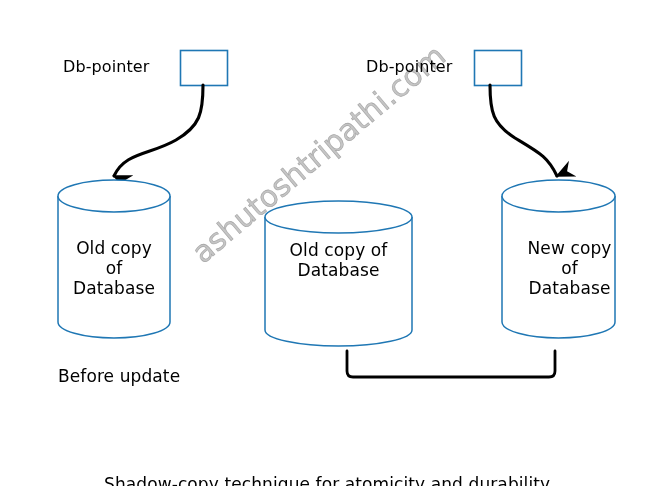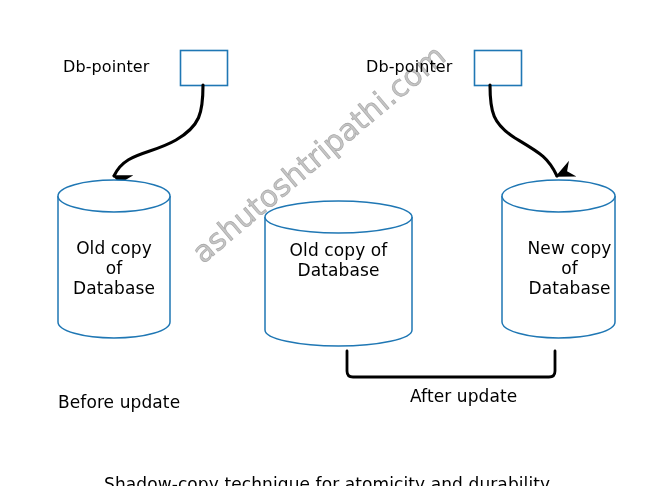--- a/index.html
+++ b/index.html
@@ -121,18 +121,17 @@
     <div class="lbl-cyl">Old copy of</div>
     <div class="lbl-cyl">Database</div>
   </div>
 
   <div class="cyl-text-wrap" style="left: 502px; top: 238px; width: 113px; margin-left: 11px;">
     <div class="lbl-cyl">New copy</div>
     <div class="lbl-cyl">of</div>
     <div class="lbl-cyl">Database</div>
   </div>
 
-  <div class="lbl lbl-stage" style="left: 58px; top: 392px;">Before update</div>
-  <div class="lbl lbl-stage" style="left: 410px; top: 386px;">After update</div>
+  <div class="lbl lbl-stage" style="left: 58px; top: 366px;">Before update</div>
 
   <div class="lbl lbl-caption" style="left: 104px; top: 438px;">Shadow-copy technique for atomicity and durability</div>
 
 </div>
 
 </body></html>

